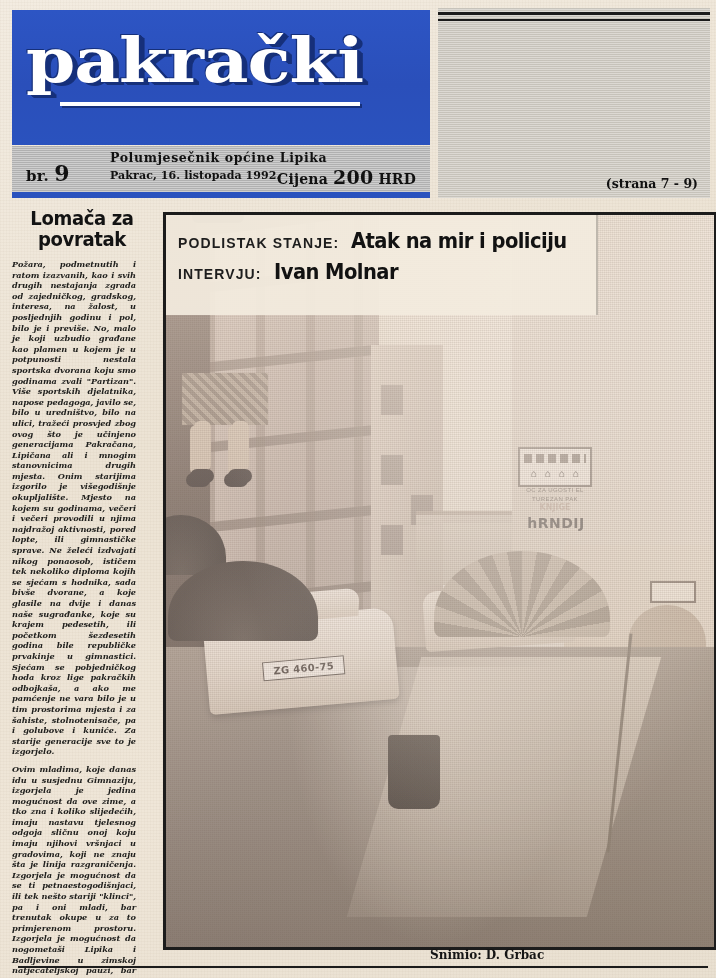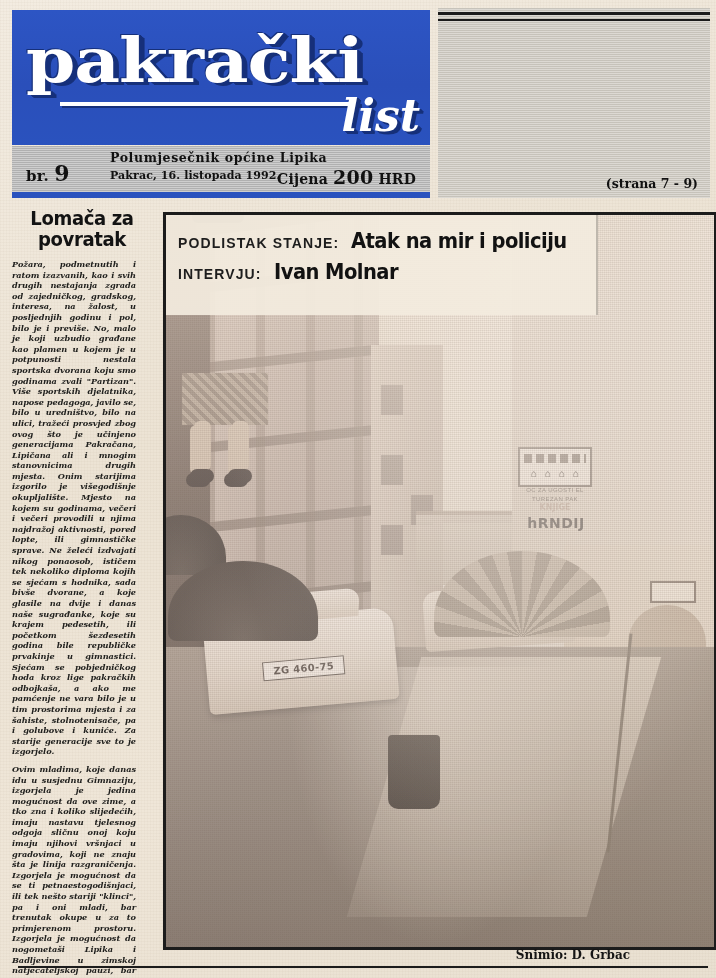--- a/index.html
+++ b/index.html
@@ -371,35 +371,34 @@
     transform:scaleX(.93);display:inline-block;transform-origin:left bottom;
   }
   #trow1{top:14px;}
   #trow2{top:45px;}
   #trow3{top:76px;}
 
   
   #caption{
     position:absolute;left:430px;top:948px;width:200px;
     font-family:"DejaVu Serif", serif;font-weight:bold;
-    font-size:12px;color:#151515;text-align:right;
+    font-size:12px;color:#151515;text-align:left;
   }
   #footrule{
     position:absolute;left:18px;top:966px;width:690px;height:2px;background:#1c1c1c;
   }
 </style>
 </head>
 <body>
 
 <div id="paper"></div>
 
 <div id="masthead">
   <div id="mast-title">pakrački</div>
   <div id="mast-rule"></div>
-  <div id="mast-sub">list</div>
 </div>
 
 <div id="infobar">
   <div id="issue-no">
     <span>br.</span>
     <span class="num">9</span>
   </div>
   <div id="info-line1">Polumjesečnik općine Lipika</div>
   <div id="info-line2">Pakrac, 16. listopada 1992.</div>
   <div id="price">

